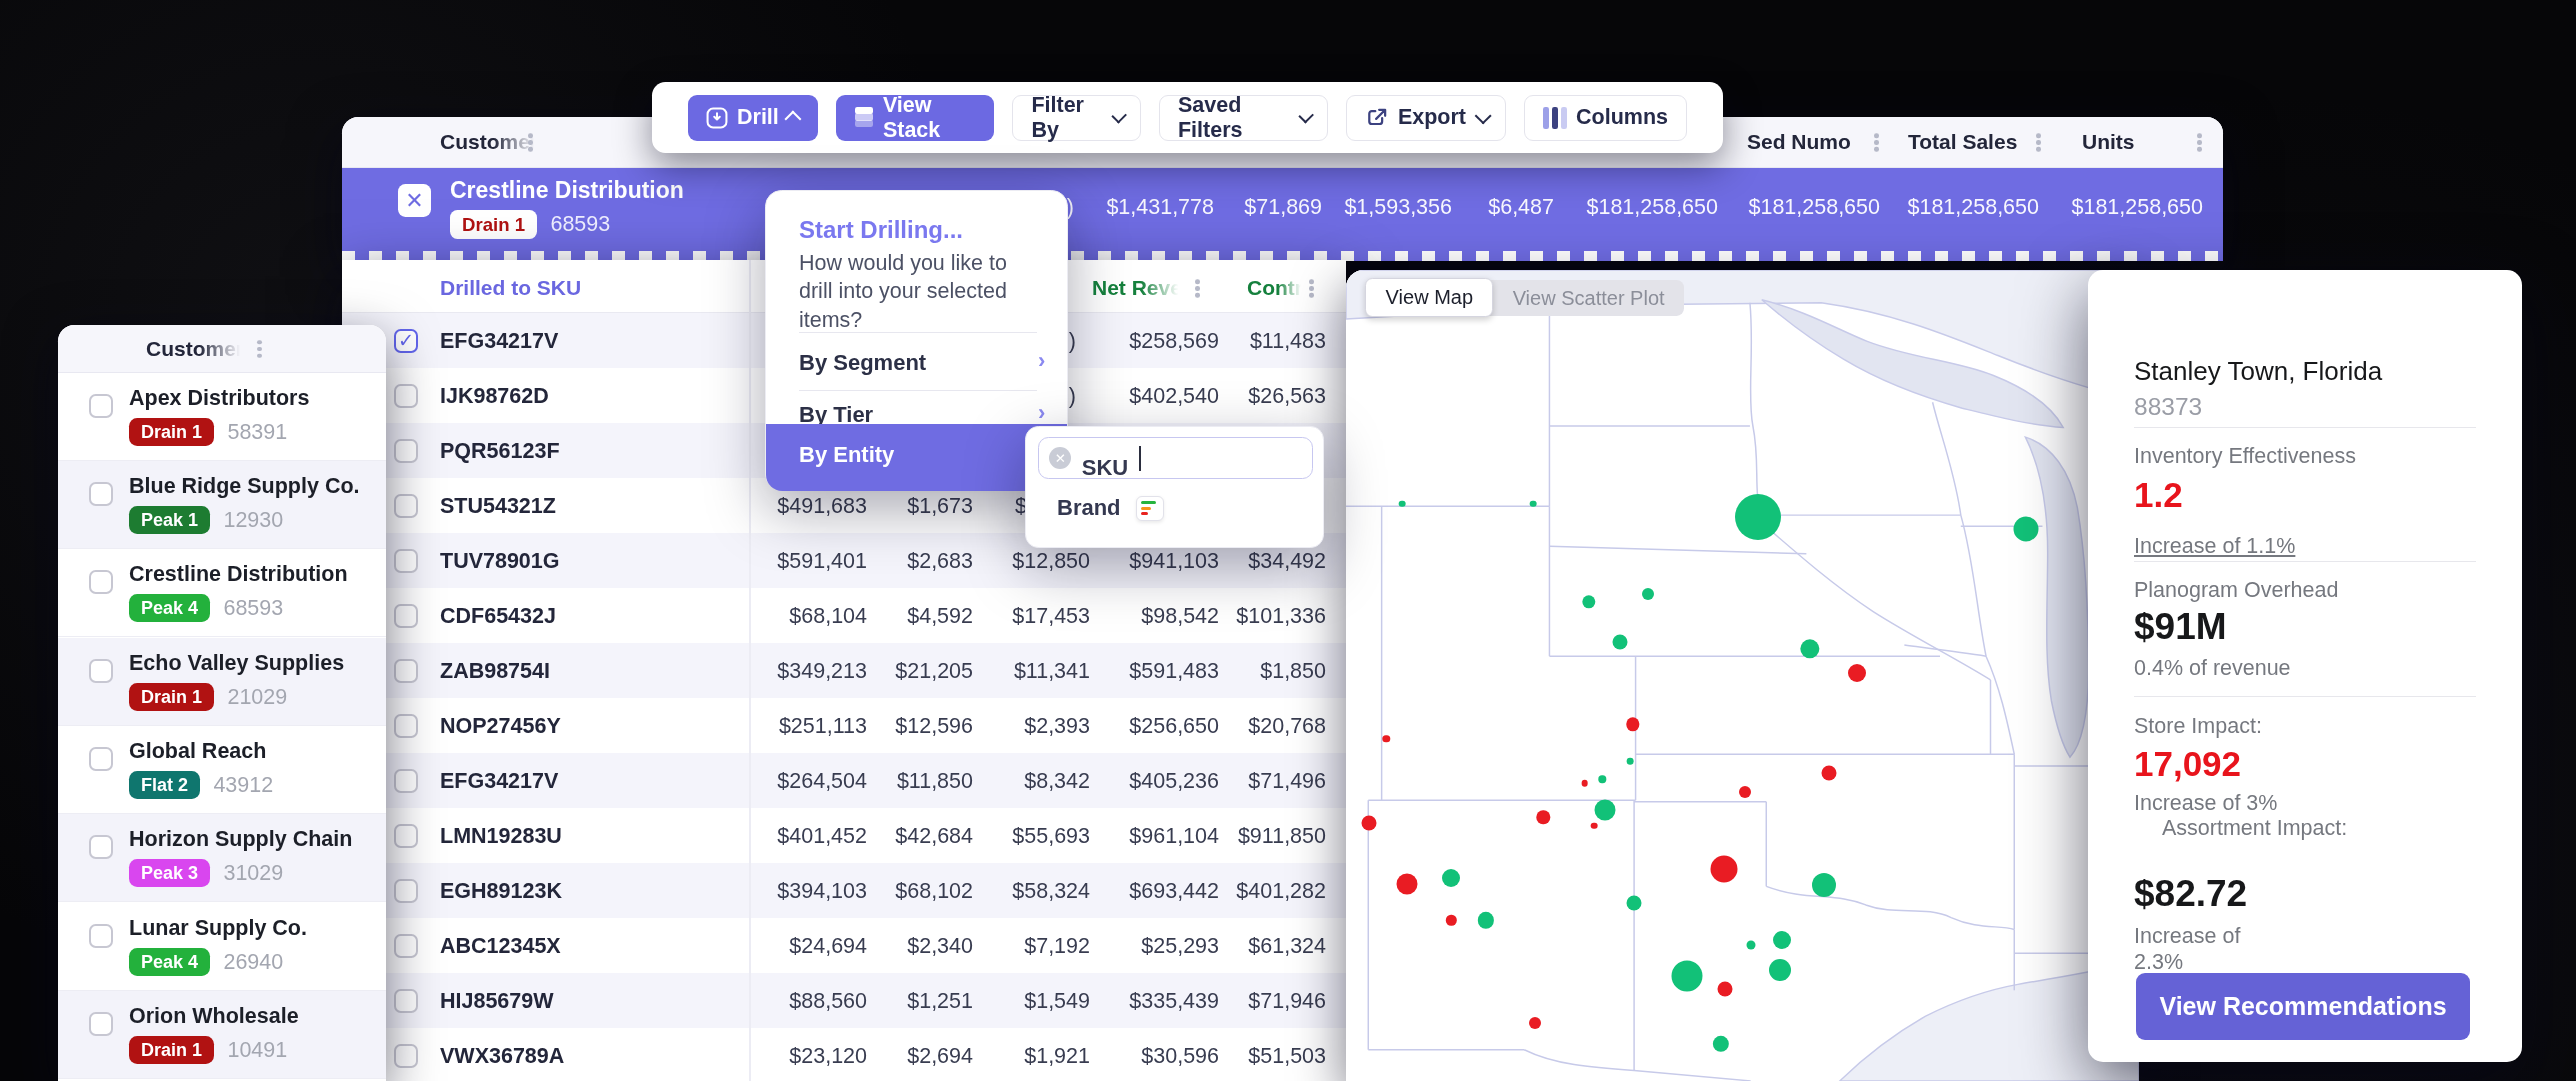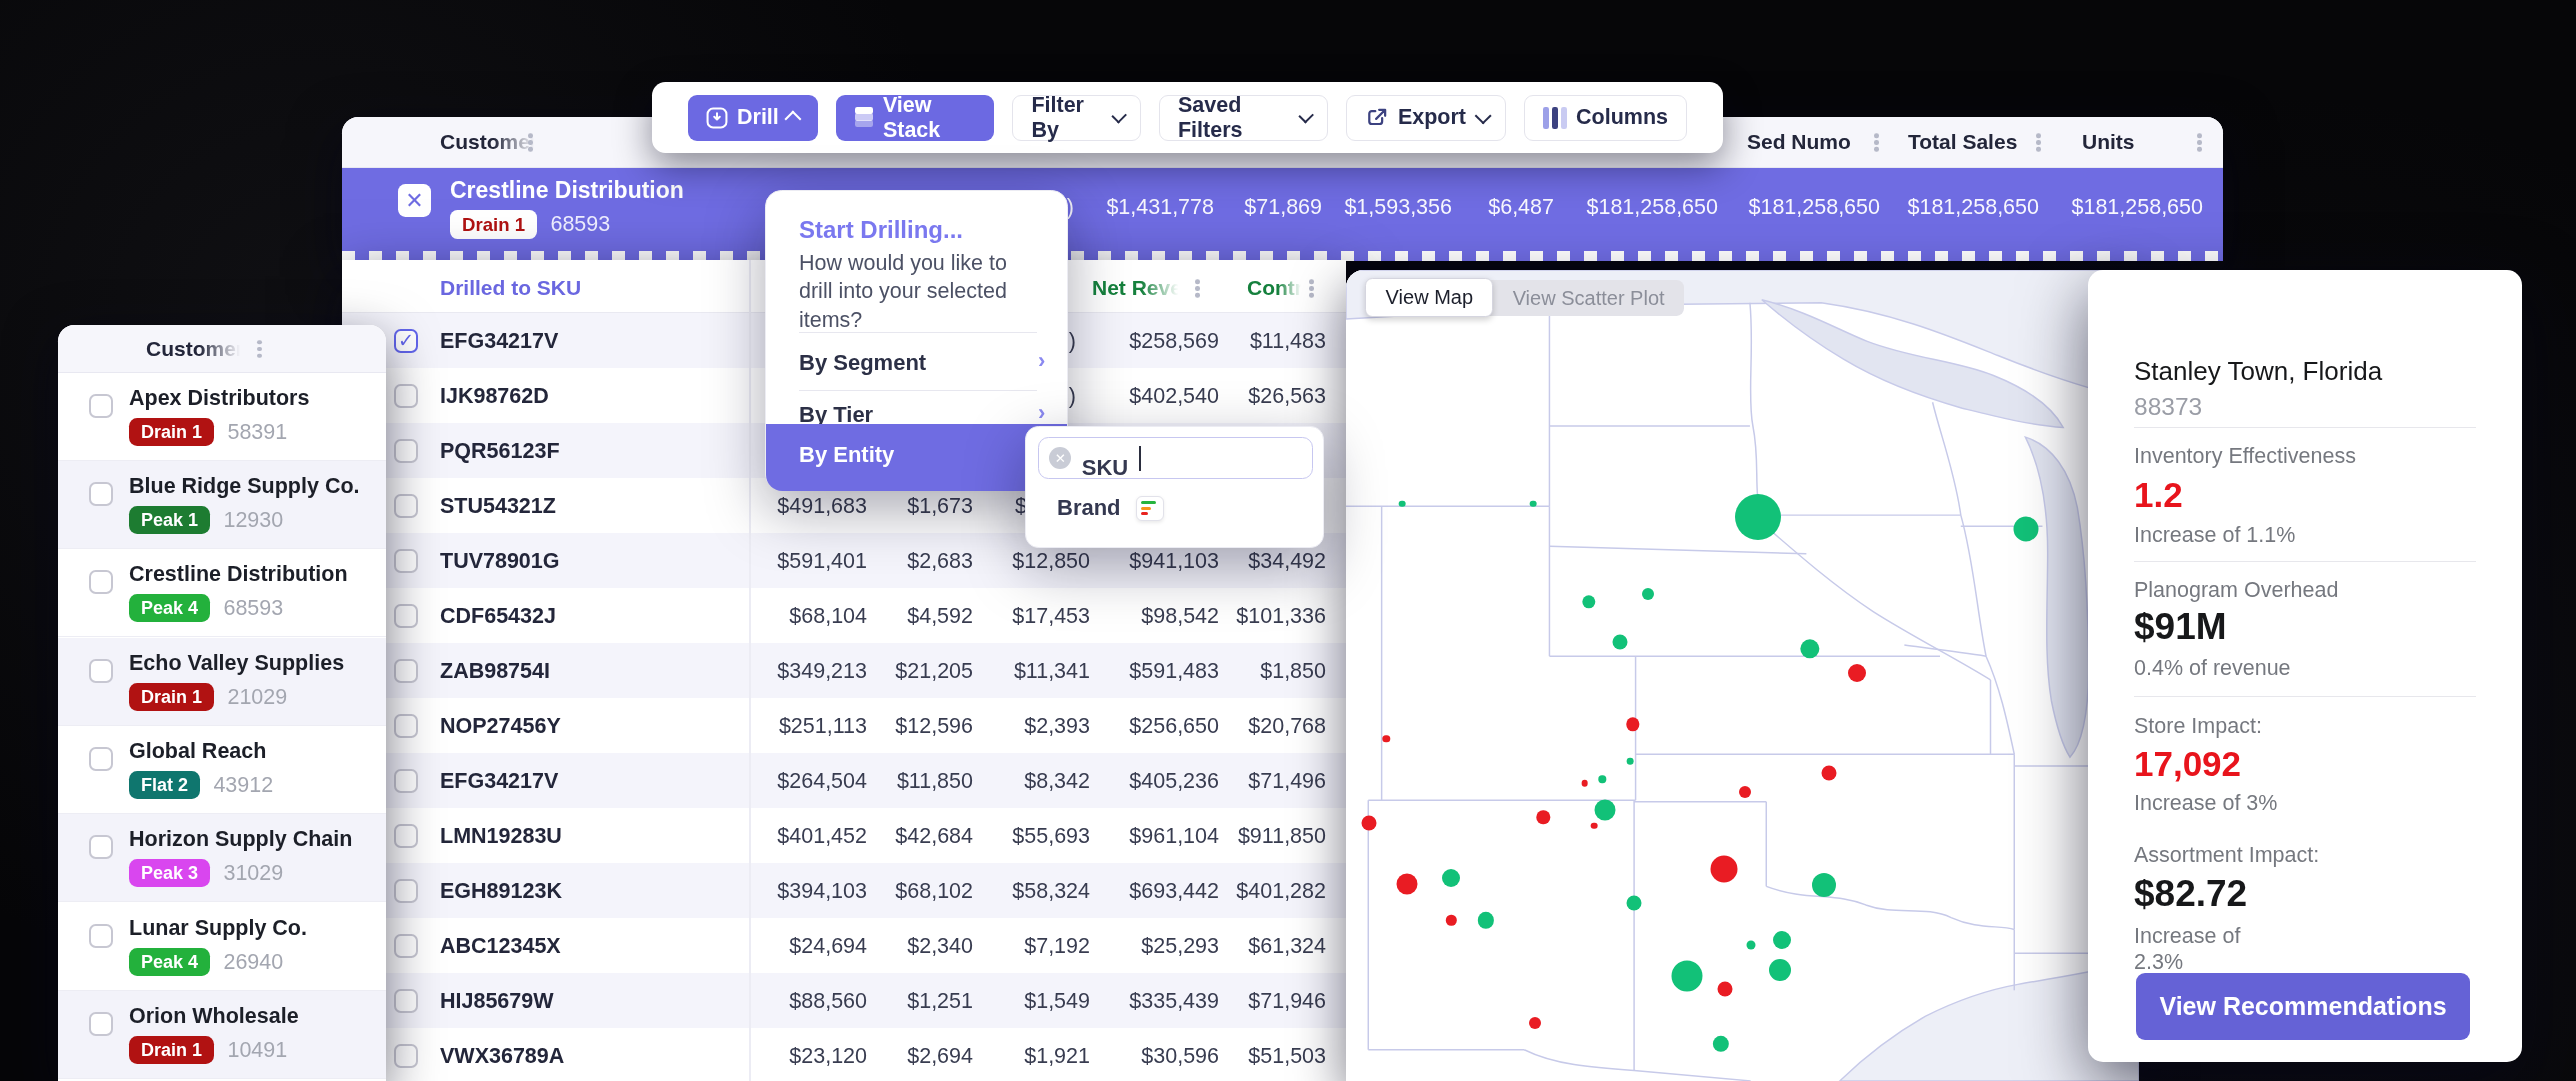--- a/index.html
+++ b/index.html
@@ -515,30 +515,30 @@
         </span>
     </div>
   </div>
 
   <div class="card abs" id="stats-card">
     <div class="st" id="st-sub">Stanley Town, Florida</div>
     <div class="st" id="st-code">88373</div>
     <div class="st-hr" style="top:157px;"></div>
     <div class="st st-label" style="top:174px;">Inventory Effectiveness</div>
     <div class="st st-val-red" style="top:205px;">1.2</div>
-    <div class="st st-note" style="top:253px;">Increase of 1.1%</div>
+    <div class="st st-note" style="top:264px;text-decoration:underline;">Increase of 1.1%</div>
     <div class="st-hr" style="top:291px;"></div>
     <div class="st st-label" style="top:308px;">Planogram Overhead</div>
     <div class="st st-val-dark" style="top:336px;">$91M</div>
     <div class="st st-note" style="top:386px;">0.4% of revenue</div>
     <div class="st-hr" style="top:426px;"></div>
     <div class="st st-label" style="top:444px;">Store Impact:</div>
     <div class="st st-val-red" style="top:474px;">17,092</div>
     <div class="st st-note" style="top:521px;">Increase of 3%</div>
-    <div class="st st-label" style="top:573px;">Assortment Impact:</div>
+    <div class="st st-label" style="top:546px;margin-left:28px;">Assortment Impact:</div>
     <div class="st st-val-dark" style="top:603px;">$82.72</div>
     <div class="st st-note" style="top:654px;">Increase of</div>
     <div class="st st-note" style="top:680px;">2.3%</div>
     <div id="st-btn">View Recommendations</div>
   </div>
 
 </div>
 
 
 </body></html>

